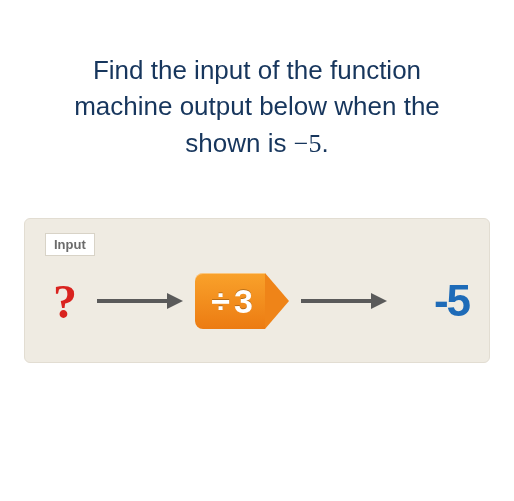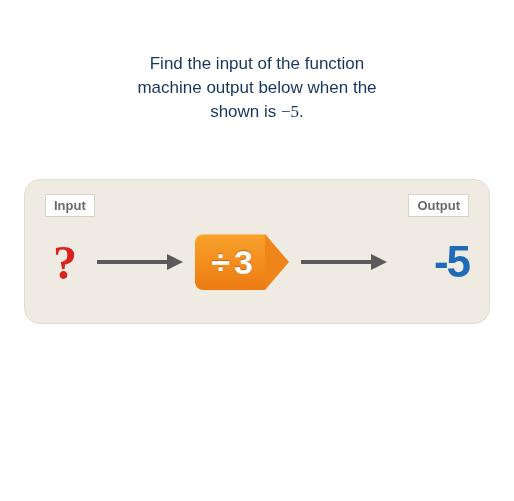--- a/index.html
+++ b/index.html
@@ -6,31 +6,31 @@
   body {
     width: 514px;
     height: 501px;
     background: #ffffff;
     font-family: Arial, Helvetica, sans-serif;
     overflow: hidden;
   }
   .question {
     text-align: center;
     color: #17365d;
-    font-size: 17px;
+    font-size: 26px;
     line-height: 1.4;
     padding: 52px 40px 0 40px;
   }
   .math-minus {
     font-family: "Times New Roman", serif;
   }
   .machine-panel {
     margin: 56px 24px 0 24px;
     background: #efebe2;
-    border-radius: 16px;
+    border-radius: 6px;
     border: 1px solid #e2ddd2;
     padding: 14px 20px 26px 20px;
     position: relative;
   }
   .labels-row {
     display: flex;
     justify-content: space-between;
     margin-bottom: 10px;
   }
   .io-label {
@@ -102,21 +102,20 @@
 
 <div class="question">
   <span>Find the input of the function</span><br>
   <span>machine output below when the</span><br>
   <span>shown is </span><span class="math-minus">−5</span><span>.</span>
 </div>
 
 <div class="machine-panel">
   <div class="labels-row">
     <div class="io-label">Input</div>
-    <div class="io-label">Output</div>
   </div>
   <div class="flow-row">
     <div class="input-val">?</div>
     <div class="arrow">
       <svg width="90" height="20" viewBox="0 0 90 20">
         <line x1="2" y1="10" x2="74" y2="10" stroke="#5a5a5a" stroke-width="4"></line>
         <polygon points="72,2 88,10 72,18" fill="#5a5a5a"></polygon>
       </svg>
     </div>
     <div class="op-block">

